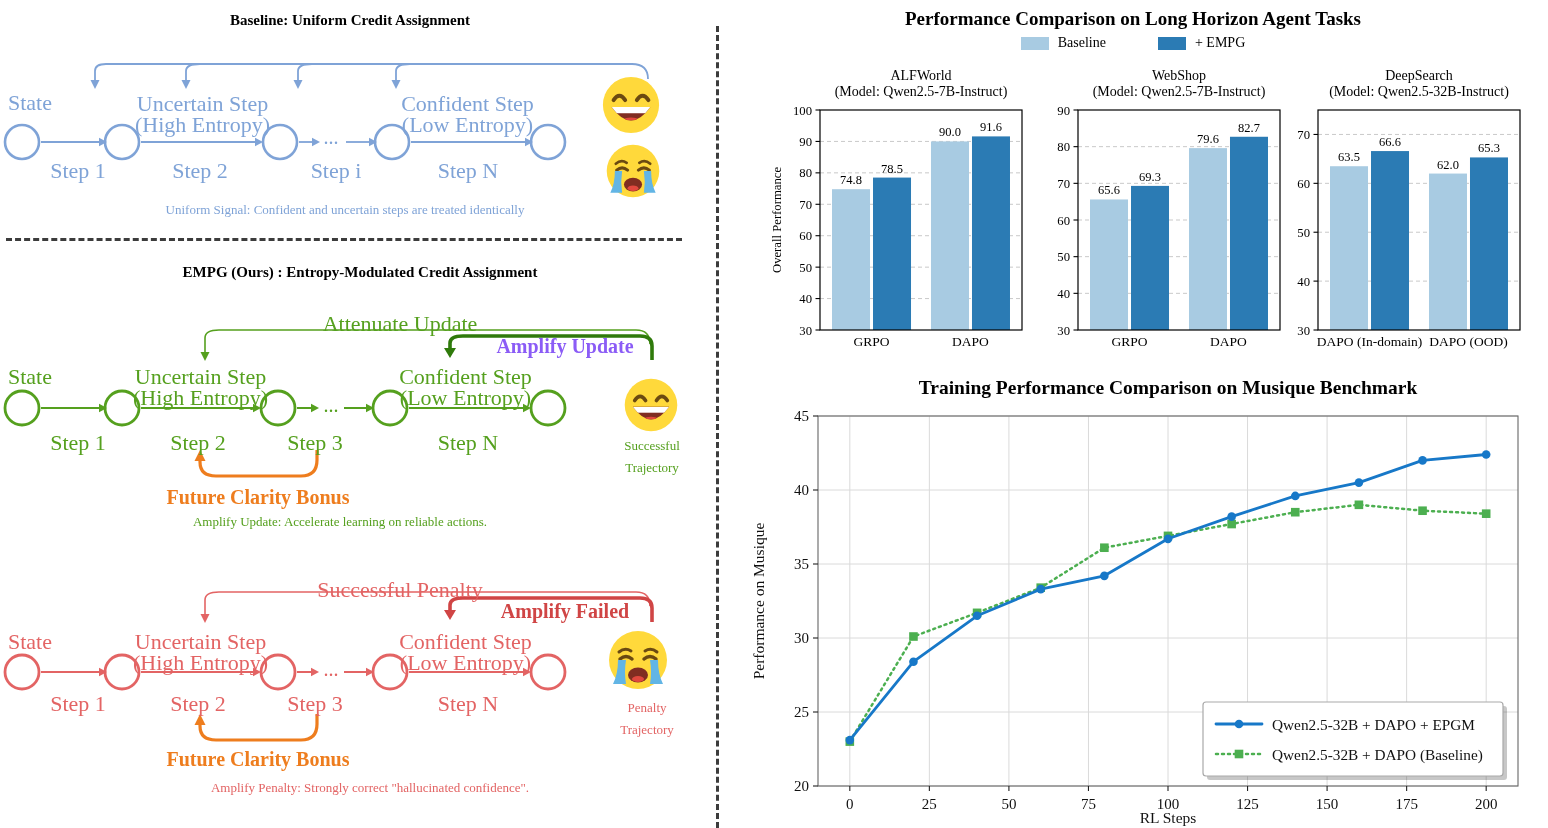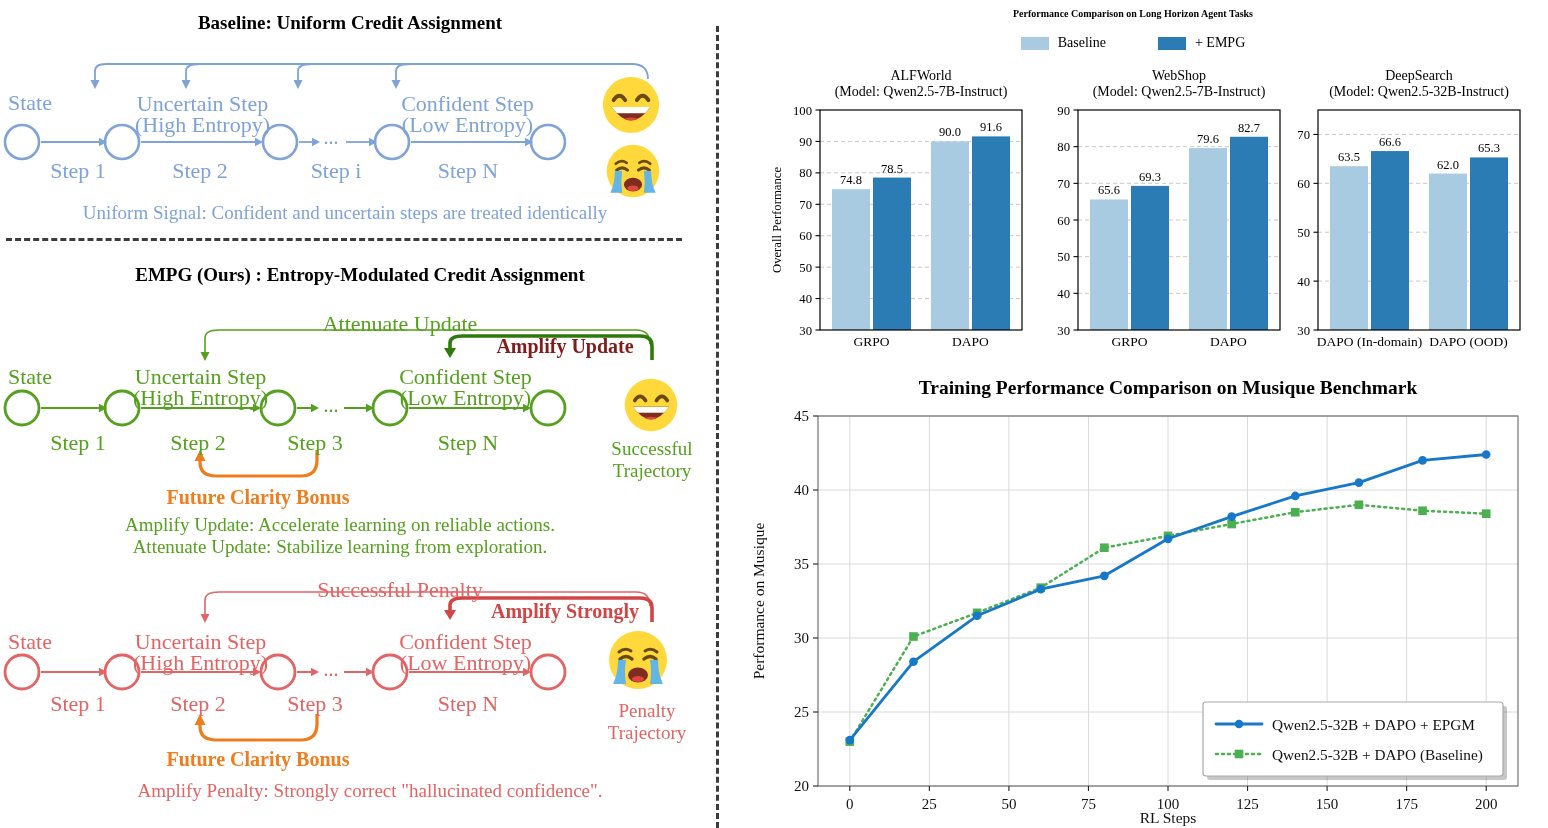--- a/index.html
+++ b/index.html
@@ -5,31 +5,31 @@
   html,body{margin:0;padding:0;}
   body{
     width:1548px;height:828px;position:relative;background:#ffffff;
     font-family:"Liberation Serif","DejaVu Serif",serif;overflow:hidden;color:#111;
   }
   .abs{position:absolute;}
   .lbl{position:absolute;text-align:center;line-height:1.18;white-space:nowrap;}
   .left-al{text-align:left;}
   .c-blue{color:#7FA3D7;}
   .c-green{color:#55A01E;}
-  .c-greenB{color:#7f1d1d;font-weight:bold;}
+  .c-greenB{color:#8b5cf6;font-weight:bold;}
   .c-red{color:#E36464;}
   .c-redB{color:#D04545;font-weight:bold;}
   .c-orange{color:#EE7D1E;font-weight:bold;}
-  .sec-title{font-weight:bold;font-size:19px;color:#000;}
-  .f17{font-size:22px;} .f18{font-size:19px;} .f20{font-size:20px;}
+  .sec-title{font-weight:bold;font-size:15px;color:#000;}
+  .f17{font-size:22px;} .f18{font-size:13px;} .f20{font-size:20px;}
   .emoji{position:absolute;}
   .hdiv{position:absolute;left:6px;top:238px;width:676px;height:0;border-top:3px dashed #3c3c3c;}
   .vdiv{position:absolute;left:716px;top:26px;width:0;height:802px;border-left:3px dashed #3c3c3c;}
   #right-panel{position:absolute;left:718px;top:0;width:830px;height:828px;}
-  #rp-title{position:absolute;left:0;right:0;top:8px;text-align:center;font-weight:bold;font-size:10px;color:#000;}
+  #rp-title{position:absolute;left:0;right:0;top:8px;text-align:center;font-weight:bold;font-size:19px;color:#000;}
   #rp-legend{position:absolute;left:0;right:0;top:35px;display:flex;justify-content:center;gap:52px;align-items:center;}
   .leg-item{display:flex;align-items:center;gap:9px;font-size:14px;color:#000;}
   .swatch{display:inline-block;width:28px;height:13px;}
   .chart-mount{position:absolute;}
 </style>
 </head>
 <body>
 
 <div id="figure">
 
@@ -151,21 +151,20 @@
     <div class="lbl c-green f17" style="left:118px;top:385px;width:165px;">(High Entropy)</div>
     <div class="lbl c-green f17" style="left:383px;top:364px;width:165px;">Confident Step</div>
     <div class="lbl c-green f17" style="left:383px;top:385px;width:165px;">(Low Entropy)</div>
     <div class="lbl c-green f17" style="left:43px;top:430px;width:70px;">Step 1</div>
     <div class="lbl c-green f17" style="left:163px;top:430px;width:70px;">Step 2</div>
     <div class="lbl c-green f17" style="left:280px;top:430px;width:70px;">Step 3</div>
     <div class="lbl c-green f17" style="left:433px;top:430px;width:70px;">Step N</div>
     <div class="lbl c-green" style="left:314px;top:394px;width:34px;font-size:20px;">...</div>
     <div class="lbl c-orange f20" style="left:148px;top:486px;width:220px;">Future Clarity Bonus</div>
     <div class="lbl c-green f18" style="left:40px;top:514px;width:600px;">Amplify Update: Accelerate learning on reliable actions.</div>
-    <div class="lbl c-green f18" style="left:40px;top:536px;width:600px;">Attenuate Update: Stabilize learning from exploration.</div>
     <div class="lbl c-green f18" style="left:592px;top:438px;width:120px;">Successful</div>
     <div class="lbl c-green f18" style="left:592px;top:460px;width:120px;">Trajectory</div>
 
     <svg class="emoji" style="left:622px;top:376px;" width="58" height="58" viewBox="0 0 64 64">
       <defs>
           <clipPath id="cmB">
             <path d="M12 34 Q32 62 52 34 Z"></path>
           </clipPath>
         </defs>
       <circle cx="32" cy="32" r="29" fill="#FFD93B"></circle>
@@ -200,21 +199,21 @@
           <polygon points="253,92.8 253,101.2 261,97"></polygon>
         <polygon points="311,92.8 311,101.2 319,97"></polygon>
           <polygon points="366,92.8 366,101.2 374,97"></polygon>
         <polygon points="523,92.8 523,101.2 531,97"></polygon>
       </g>
       <path d="M 317 139 L 317 149 Q 317 165 301 165 L 216 165 Q 200 165 200 151 L 200 148" stroke="#EE7D1E" stroke-width="3.2" fill="none"></path>
       <polygon points="194.5,150 205.5,150 200,139" fill="#EE7D1E"></polygon>
     </svg>
 
     <div class="lbl c-red f17" style="left:295px;top:577px;width:210px;">Successful Penalty</div>
-    <div class="lbl c-redB f20" style="left:470px;top:600px;width:190px;">Amplify Strongly</div>
+    <div class="lbl c-redB f20" style="left:470px;top:600px;width:190px;">Amplify Failed</div>
     <div class="lbl c-red f17 left-al" style="left:8px;top:629px;width:70px;">State</div>
     <div class="lbl c-red f17" style="left:118px;top:629px;width:165px;">Uncertain Step</div>
     <div class="lbl c-red f17" style="left:118px;top:650px;width:165px;">(High Entropy)</div>
     <div class="lbl c-red f17" style="left:383px;top:629px;width:165px;">Confident Step</div>
     <div class="lbl c-red f17" style="left:383px;top:650px;width:165px;">(Low Entropy)</div>
     <div class="lbl c-red f17" style="left:43px;top:691px;width:70px;">Step 1</div>
     <div class="lbl c-red f17" style="left:163px;top:691px;width:70px;">Step 2</div>
     <div class="lbl c-red f17" style="left:280px;top:691px;width:70px;">Step 3</div>
     <div class="lbl c-red f17" style="left:433px;top:691px;width:70px;">Step N</div>
     <div class="lbl c-red" style="left:314px;top:658px;width:34px;font-size:20px;">...</div>

